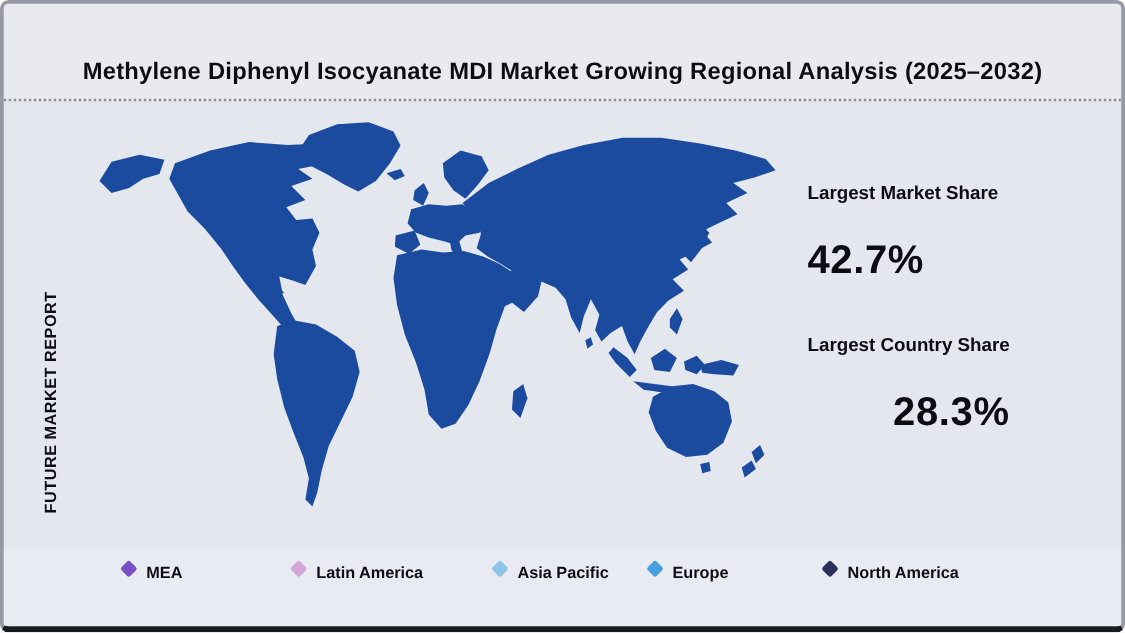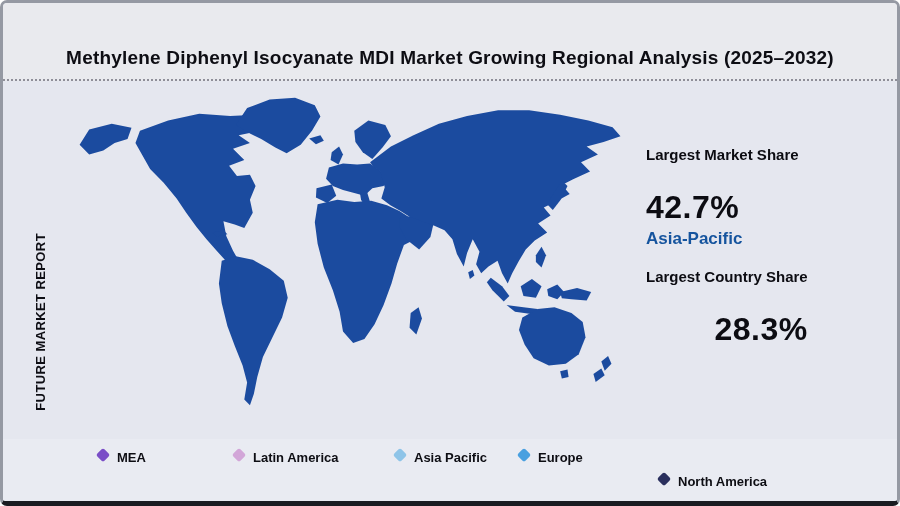--- a/index.html
+++ b/index.html
@@ -58,21 +58,21 @@
     display:flex; height:16px;
   }
   .legend-dot {
     width:10px; height:10px; border-radius:2px;
     transform:rotate(45deg);
     margin-right:9px;
     flex:0 0 auto;
   }
   .legend-label { font-size:13px; font-weight:bold; color:#0d0d13; white-space:nowrap; }
   .li-0 { left:95px; }  .li-1 { left:231px; } .li-2 { left:392px; }
-  .li-3 { left:516px; } .li-4 { left:656px;margin-top:24px; }
+  .li-3 { left:516px; } .li-4 { left:656px; }
 </style>
 </head>
 <body>
 
 <div class="frame">
 
   <div class="header">
     <div class="title">Methylene Diphenyl Isocyanate MDI Market Growing Regional Analysis (2025–2032)</div>
   </div>
 
@@ -132,21 +132,20 @@
       <path d="M885,495 L898,492 L900,505 L888,508 Z"></path>
 
       <path d="M958,478 L970,468 L976,482 L964,494 Z"></path>
       <path d="M944,500 L958,490 L964,502 L948,514 Z"></path>
     </g>
   </svg>
 
   <div class="stat-block first">
     <div class="stat-label">Largest Market Share</div>
     <div class="stat-value">42.7%</div>
-    <div class="stat-region" style="color: rgb(21, 84, 158);">Asia-Pacific</div>
   </div>
 
   <div class="stat-block second">
     <div class="stat-label">Largest Country Share</div>
     <div class="stat-value">28.3%</div>
   </div>
 
   <div class="footer"></div>
 
   <div class="legend-item li-0">

